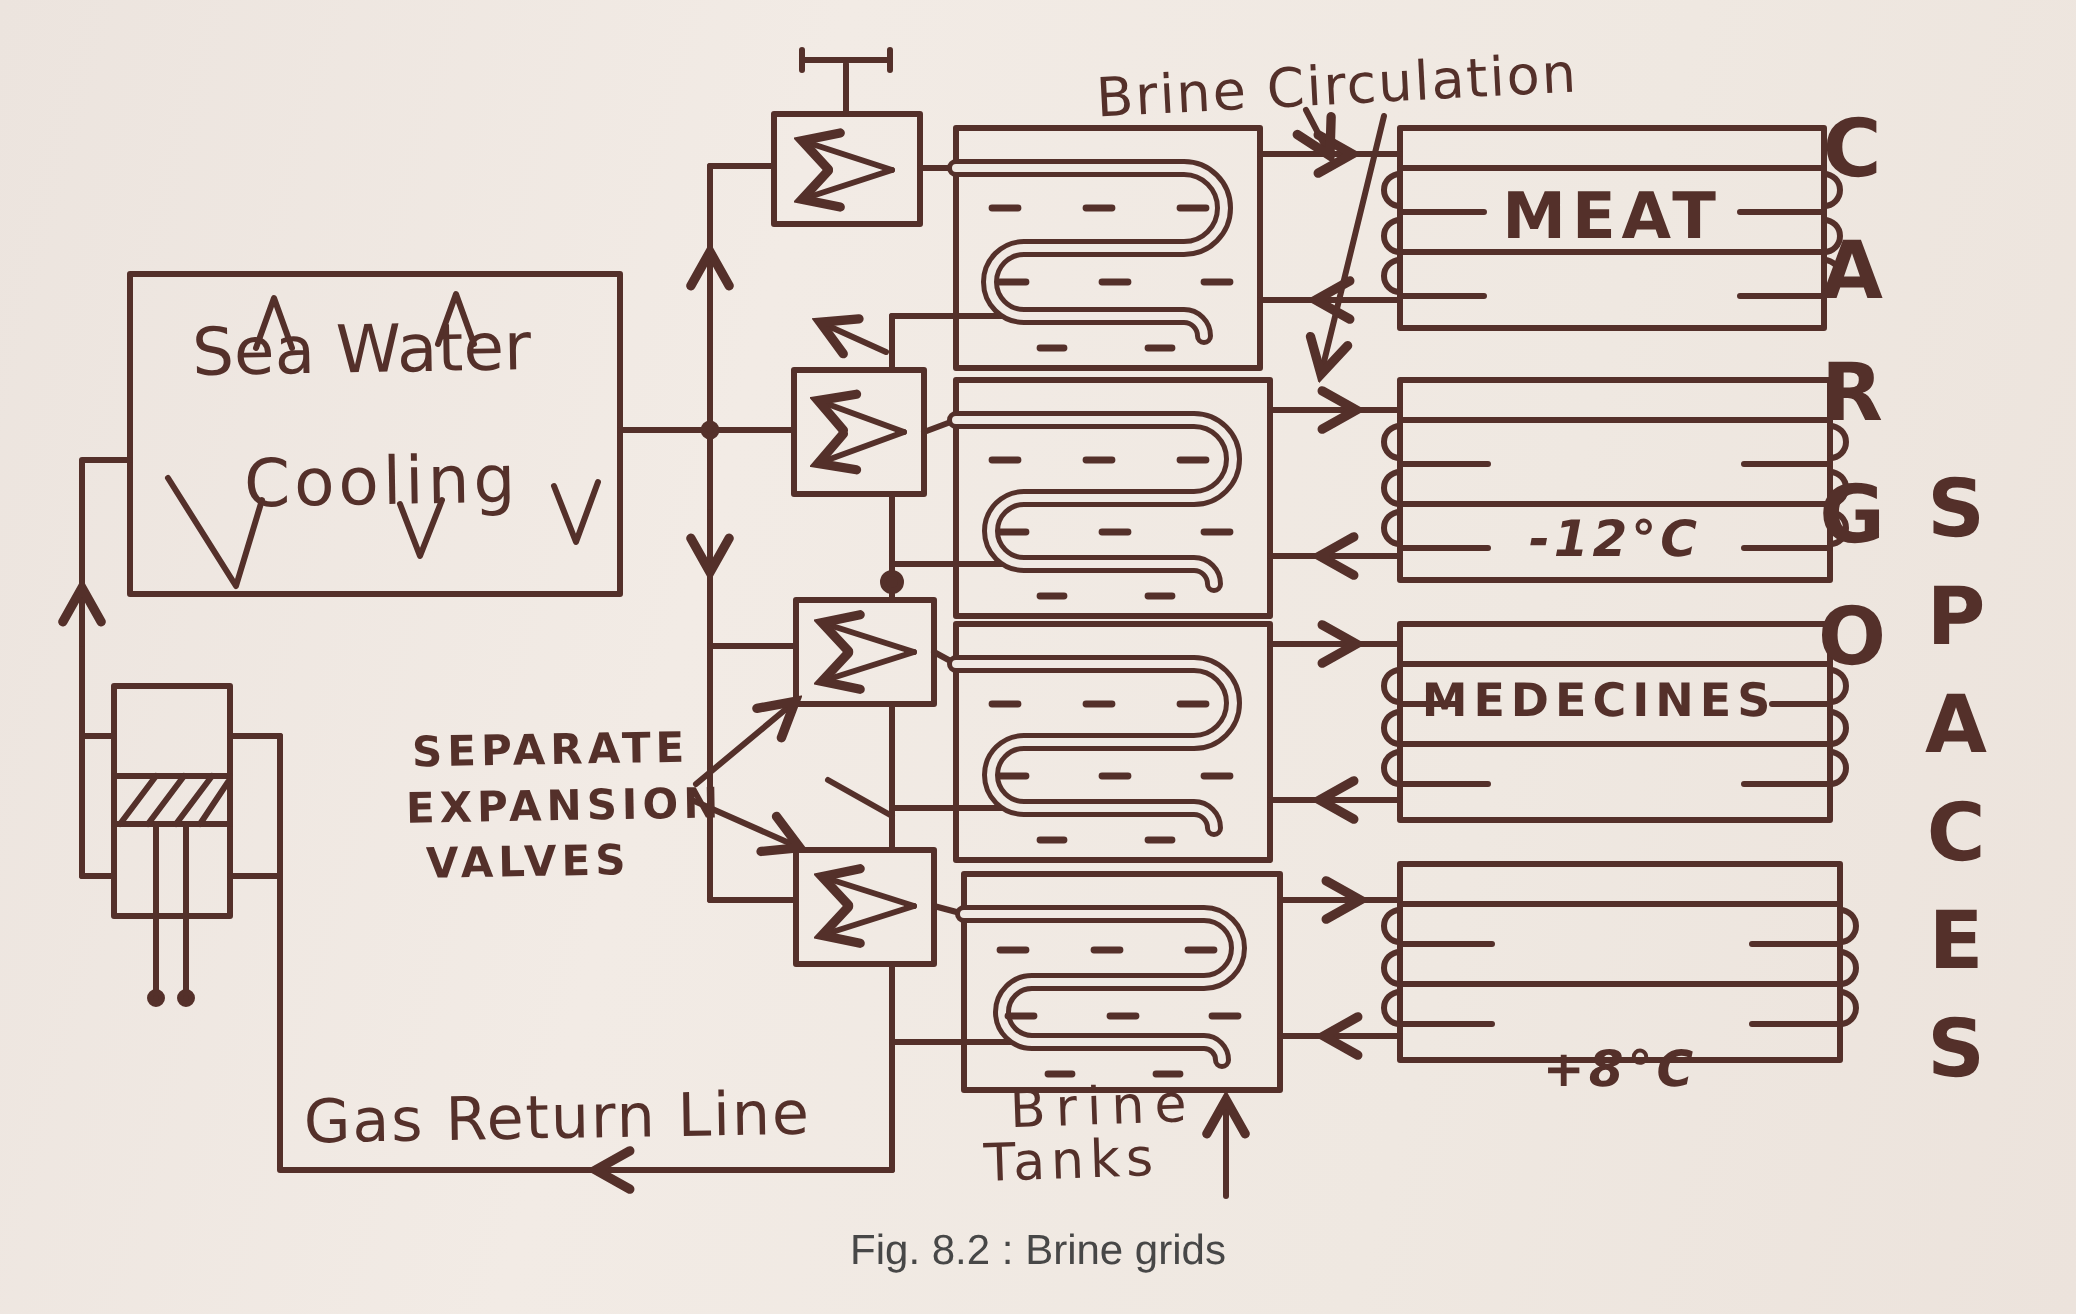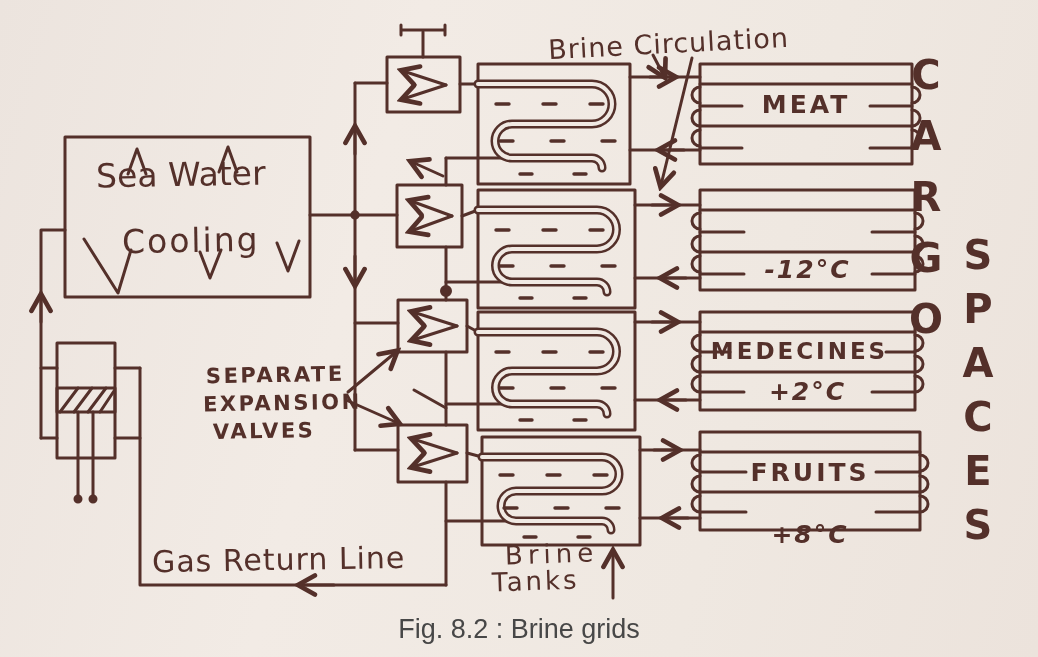--- a/index.html
+++ b/index.html
@@ -11,28 +11,28 @@
   .condenser-l1{left:96px;top:158px;font-size:33px;transform:rotate(-1deg);}
   .condenser-l2{left:122px;top:224px;font-size:33px;transform:rotate(-1deg);letter-spacing:2px;}
   .brine-circ{left:548px;top:30px;font-size:27px;transform:rotate(-3deg);letter-spacing:1px;}
   .sep1{left:206px;top:365px;font-size:21px;letter-spacing:2.5px;font-weight:600;transform:rotate(-1deg);}
   .sep2{left:203px;top:393px;font-size:21px;letter-spacing:2.5px;font-weight:600;transform:rotate(-1deg);}
   .sep3{left:213px;top:421px;font-size:21px;letter-spacing:2.5px;font-weight:600;transform:rotate(-1deg);}
   .gasret{left:152px;top:545px;font-size:30px;transform:rotate(-1deg);letter-spacing:1px;}
   .brinetanks1{left:505px;top:541px;font-size:26px;letter-spacing:5px;transform:rotate(-2deg);}
   .brinetanks2{left:492px;top:568px;font-size:26px;letter-spacing:3px;transform:rotate(-2deg);}
   .cargo-name,.cargo-temp{position:absolute;color:#54302a;text-align:center;font-weight:600;line-height:1;}
-  .cargo-name{font-size:25px;letter-spacing:3px;}
+  .cargo-name{font-size:32px;letter-spacing:3px;}
   .cargo-temp{font-size:25px;letter-spacing:2px;font-style:italic;}
   .vert{position:absolute;writing-mode:vertical-lr;text-orientation:upright;
         color:#54302a;font-size:40px;font-weight:600;line-height:1;}
   .vert-cargo{left:906px;top:52px;letter-spacing:15px;}
   .vert-spaces{left:958px;top:232px;letter-spacing:8px;}
   .caption{position:absolute;left:0;top:614px;width:1038px;text-align:center;
-           font-family:"Liberation Sans",sans-serif;font-size:27px;color:#474747;font-weight:500;}
+           font-family:"Liberation Sans",sans-serif;font-size:21px;color:#474747;font-weight:500;}
   svg.linework{position:absolute;left:0;top:0;}
 </style>
 </head>
 <body>
 
 <div class="page">
 
   <svg class="linework" width="1038" height="657" viewBox="0 0 1038 657">
     <defs>
       <marker id="ah" viewBox="0 0 12 12" refX="9" refY="6" markerWidth="8.5" markerHeight="8.5" orient="auto-start-reverse">
@@ -230,22 +230,20 @@
   <div class="lbl hw sep1">SEPARATE</div>
   <div class="lbl hw sep2">EXPANSION</div>
   <div class="lbl hw sep3">VALVES</div>
   <div class="lbl hw gasret">Gas Return Line</div>
   <div class="lbl hw brinetanks1">Brine</div>
   <div class="lbl hw brinetanks2">Tanks</div>
 
   <div class="cargo-name" style="left:700px;width:212px;top:92px;">MEAT</div>
   <div class="cargo-temp" style="left:700px;width:215px;top:257px;">-12°C</div>
   <div class="cargo-name" style="left:692px;width:215px;top:340px;font-size:23px;">MEDECINES</div>
-  <div class="cargo-temp" style="left:700px;width:215px;top:379px;">+2°C</div>
-  <div class="cargo-name" style="left:700px;width:220px;top:460px;">FRUITS</div>
   <div class="cargo-temp" style="left:700px;width:220px;top:499px;margin-top:23px;">+8°C</div>
 
   <div class="vert vert-cargo">CARGO</div>
   <div class="vert vert-spaces">SPACES</div>
 
   <div class="caption">Fig. 8.2 : Brine grids</div>
 
 </div>
 
 </body></html>

